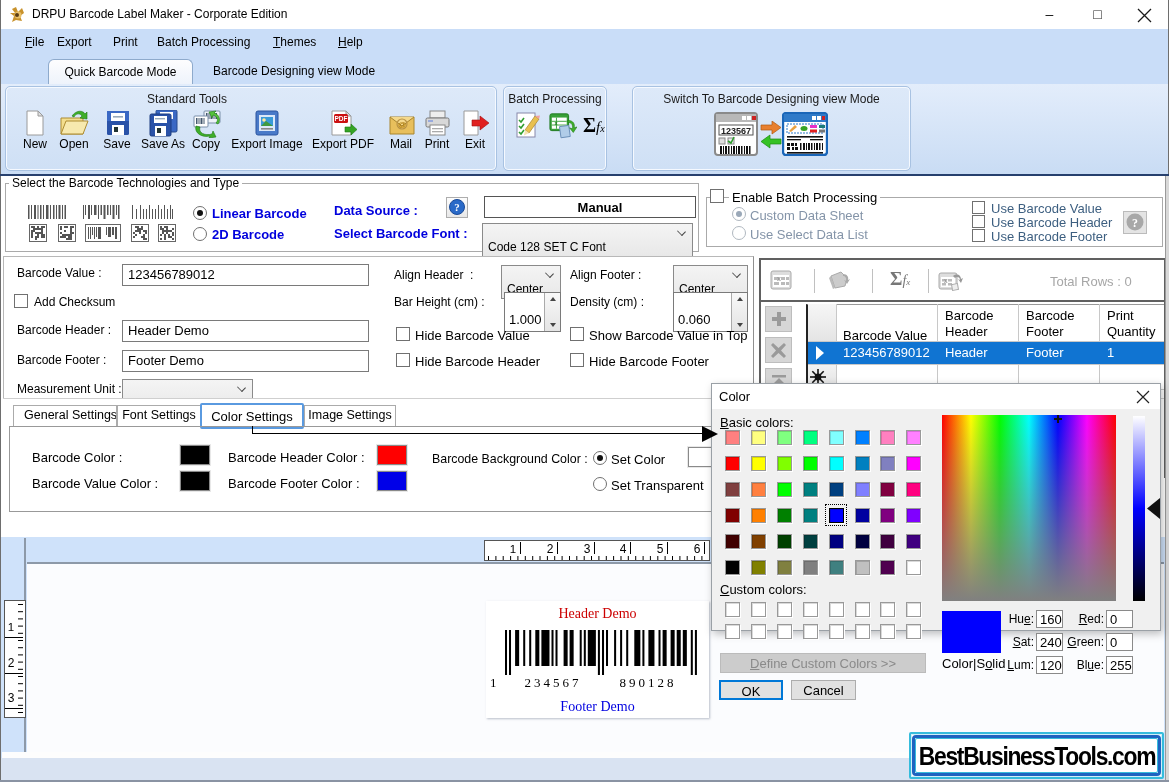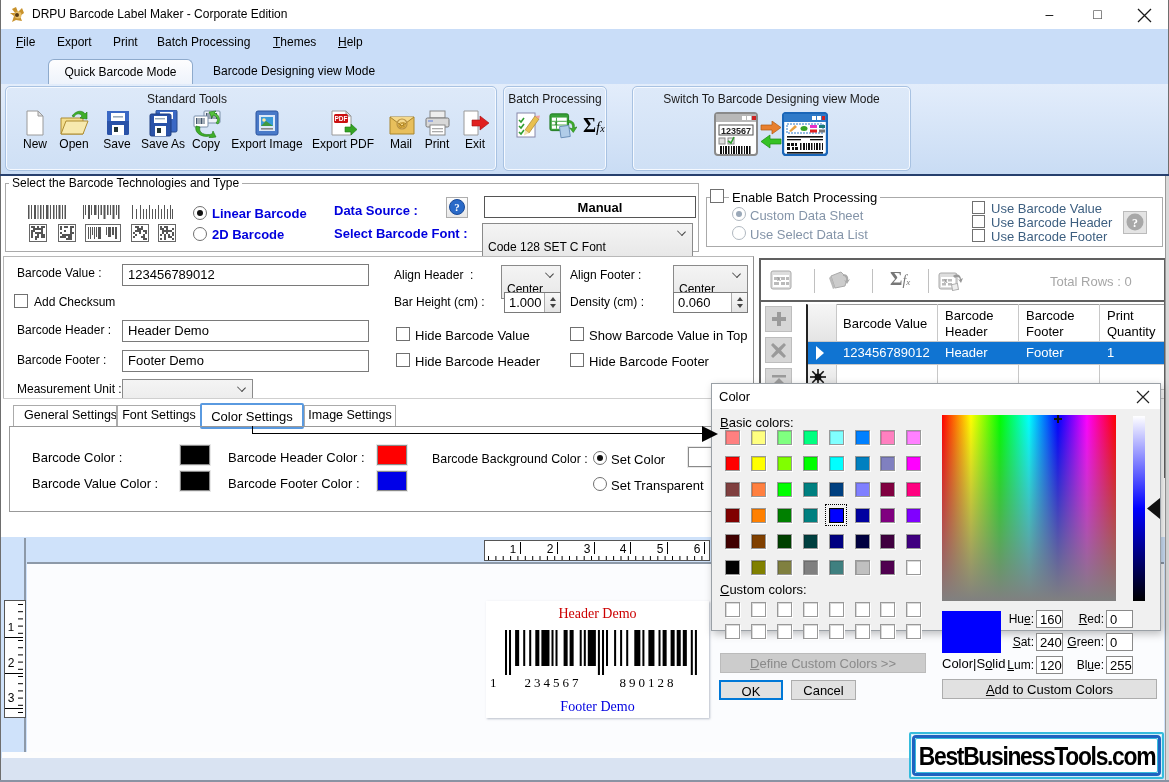--- a/index.html
+++ b/index.html
@@ -40,21 +40,21 @@
 .rad.sel::after { content:""; position:absolute; left:3px; top:3px; width:6px; height:6px; background:#111; border-radius:50%; }
 
 #preview { left:1px; top:537px; width:1167px; height:221px; background:#cfe2fa; }
 #statusbar { left:1px; top:758px; width:1167px; height:22px; background:#d9e3f2; }
 #botline { left:0; top:780px; width:1169px; height:2px; background:#8a93a3; }
 .serif { font-family:"Liberation Serif", serif; }
 .dislbl { font-size:13px; color:#8494a8; white-space:nowrap; }
 .bluechk { font-size:13px; color:#3d5f80; white-space:nowrap; }
 .rad.dis { border-color:#b0b8c0; }
 .rad.dis.sel::after { background:#9aa8b8; }
-.spin { background:#fff; border:1px solid #7a7a7a; font-size:13px; padding:2px 4px; }
+.spin { background:#fff; border:1px solid #7a7a7a; font-size:13px; padding:19px 4px; }
 .spin::after { content:""; position:absolute; right:0; top:0; width:15px; height:100%; background:linear-gradient(#f8f8f8,#e4e4e4); border-left:1px solid #aaa; }
 .spin i { position:absolute; right:4px; width:0; height:0; border-left:3.5px solid transparent; border-right:3.5px solid transparent; z-index:2; }
 .spin i.up { top:4px; border-bottom:4px solid #444; }
 .spin i.dn { bottom:4px; border-top:4px solid #444; }
 .gsep { top:93px; width:1px; height:24px; background:#c0c0c0; }
 .gbtn { width:27px; background:#d6d6d6; border:1px solid #bdbdbd; display:flex; align-items:center; justify-content:center; }
 .gridline.v { top:128px; width:1px; height:174px; background:#c8c8c8; }
 .ghead { font-size:13px; color:#000; line-height:16px; padding-top:2px; }
 .grow { top:169px; font-size:13px; color:#fff; }
 .stab { top:229px; height:21px; font-size:12.5px; padding:2px 0 4px; text-align:center; border:1px solid #ababab; border-bottom:none; background:#fff; white-space:nowrap; overflow:hidden; }
@@ -78,21 +78,21 @@
       <circle cx="7" cy="8" r="2" fill="#5a3c14"></circle>
     </svg>
   <div class="abs" id="title-text">DRPU Barcode Label Maker - Corporate Edition</div>
   <div class="abs winbtn" style="left:1040px;">–</div>
   <div class="abs winbtn" style="left:1088px;">□</div>
   <svg class="abs" style="left:1136px;top:8px" width="15" height="15" viewBox="0 0 15 15">
       <path d="M1 1 L14 14 M14 1 L1 14" stroke="#1a1a1a" stroke-width="1.3"></path>
     </svg>
 </div>
 <div class="abs" id="menubar">
-  <div class="abs menu-item" style="left:15px"><span class="u">F</span>ile</div>
+  <div class="abs menu-item" style="left:24px"><span class="u">F</span>ile</div>
   <div class="abs menu-item" style="left:56px">Export</div>
   <div class="abs menu-item" style="left:112px">Print</div>
   <div class="abs menu-item" style="left:156px">Batch Processing</div>
   <div class="abs menu-item" style="left:272px"><span class="u">T</span>hemes</div>
   <div class="abs menu-item" style="left:337px"><span class="u">H</span>elp</div>
 </div>
 <div class="abs" id="tabrow">
   <div class="abs" id="tab1">Quick Barcode Mode</div>
   <div class="abs" id="tab2">Barcode Designing view Mode</div>
 </div>
@@ -603,21 +603,21 @@
       </svg>
     </div>
 
   <div class="abs" style="left:805px;top:128px;width:358px;height:174px;background:#fff;border-left:2px solid #222;border-top:1px solid #999;"></div>
   <div class="abs" style="left:807px;top:128px;width:28px;height:38px;background:linear-gradient(#f6f6f6,#e4e4e4);"></div>
   <div class="abs gridline v" style="left:835px;"></div>
   <div class="abs gridline v" style="left:936px;"></div>
   <div class="abs gridline v" style="left:1017px;"></div>
   <div class="abs gridline v" style="left:1098px;"></div>
   <div class="abs" style="left:807px;top:165px;width:356px;height:1px;background:#c8c8c8;"></div>
-  <div class="abs ghead" style="left:842px;top:138px;text-align:right;">Barcode Value</div>
+  <div class="abs ghead" style="left:842px;top:150px;text-align:right;">Barcode Value</div>
   <div class="abs ghead" style="left:944px;top:130px;">Barcode<br>Header</div>
   <div class="abs ghead" style="left:1025px;top:130px;">Barcode<br>Footer</div>
   <div class="abs ghead" style="left:1106px;top:130px;">Print<br>Quantity</div>
   <div class="abs" style="left:807px;top:166px;width:356px;height:22px;background:#1074d2;"></div>
   <svg class="abs" style="left:814px;top:170px" width="10" height="14" viewBox="0 0 10 14">
       <path d="M1 0 L9 7 L1 14 Z" fill="#fff"></path>
     </svg>
   <div class="abs grow" style="left:842px;">123456789012</div>
   <div class="abs grow" style="left:944px;">Header</div>
   <div class="abs grow" style="left:1025px;">Footer</div>
@@ -874,17 +874,16 @@
   <div class="abs dlbl" style="left:292px;top:251px;width:30px;"><span class="u">S</span>at:</div>
   <div class="abs dbox" style="left:324px;top:249px;">240</div>
   <div class="abs dlbl" style="left:292px;top:274px;width:30px;"><span class="u">L</span>um:</div>
   <div class="abs dbox" style="left:324px;top:272px;">120</div>
   <div class="abs dlbl" style="left:356px;top:228px;width:36px;"><span class="u">R</span>ed:</div>
   <div class="abs dbox" style="left:394px;top:226px;">0</div>
   <div class="abs dlbl" style="left:353px;top:251px;width:39px;"><span class="u">G</span>reen:</div>
   <div class="abs dbox" style="left:394px;top:249px;">0</div>
   <div class="abs dlbl" style="left:356px;top:274px;width:36px;">Bl<span class="u">u</span>e:</div>
   <div class="abs dbox" style="left:394px;top:272px;">255</div>
-  <div class="abs" style="left:230px;top:295px;width:215px;height:20px;background:#e1e1e1;border:1px solid #adadad;text-align:center;font-size:13px;padding-top:2px;"><span class="u">A</span>dd to Custom Colors</div>
 </div>
 <div class="abs" id="statusbar"></div>
 <div class="abs" style="left:1165px;top:176px;width:4px;height:606px;background:#d8d8d8;border-left:1px solid #9a9a9a;"></div>
 <div class="abs" id="botline"></div>
 
 </body></html>

